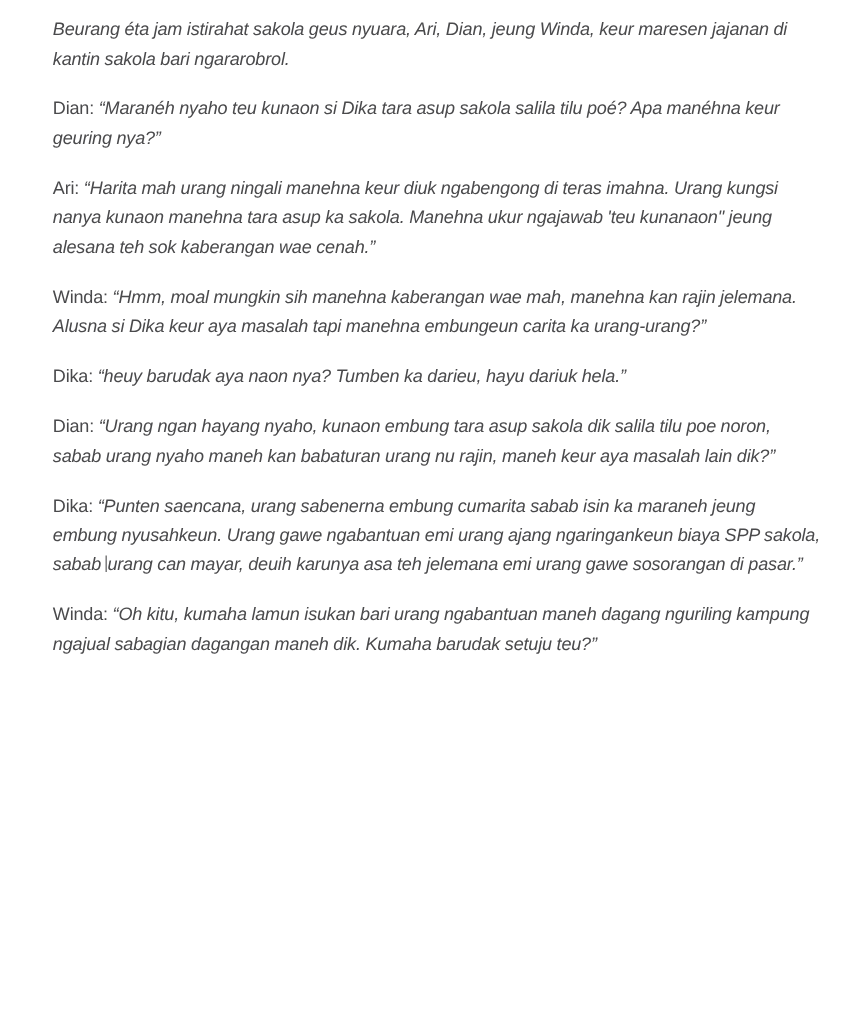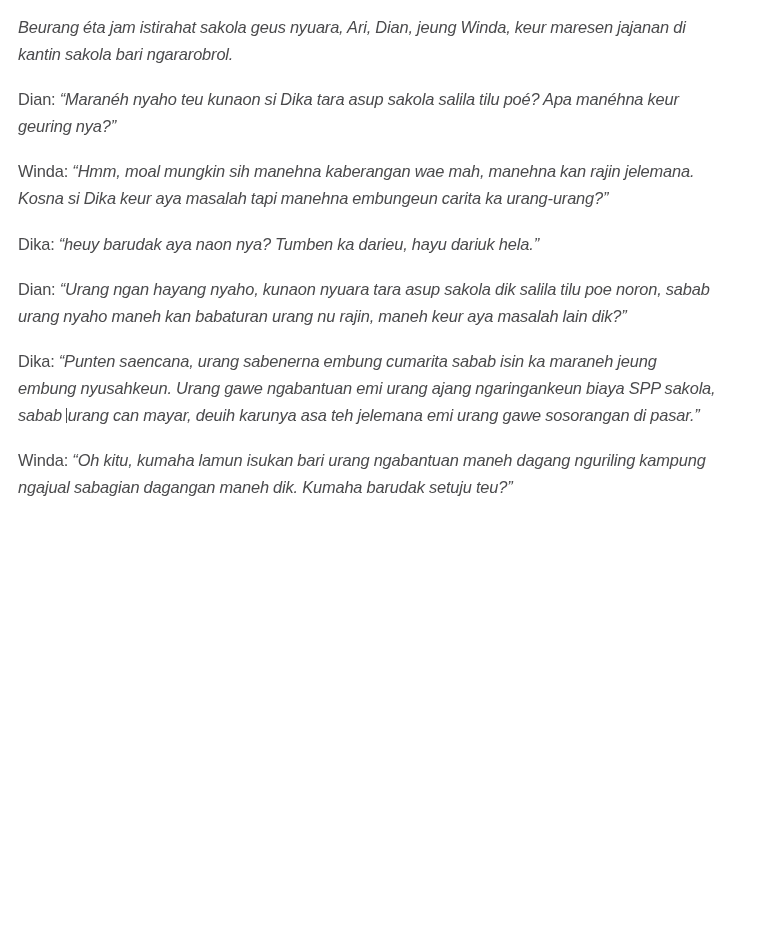--- a/index.html
+++ b/index.html
@@ -15,21 +15,21 @@
     font-family: "Liberation Sans", "DejaVu Sans", sans-serif;
     color: #4a4a4c;
     -webkit-font-smoothing: antialiased;
   }
 
   .page {
     box-sizing: border-box;
     width: 768px;
     height: 936px;
     background: #ffffff;
-    padding: 14px 28px 10px 18px;
+    padding: 14px 28px 10px 48px;
   }
 
   .doc-body {
     width: 700px;
   }
 
   
   .para {
     margin: 0 0 19px 0;
     font-size: 16.4px;
@@ -74,37 +74,41 @@
 
     <p class="para narrative">
       <span>Beurang éta jam istirahat sakola geus nyuara, Ari, Dian, jeung Winda, keur maresen jajanan di kantin sakola bari ngararobrol.</span>
     </p>
 
     <p class="para dialogue">
       <span class="speaker">Dian:</span>
       <span class="speech">“Maranéh nyaho teu kunaon si Dika tara asup sakola salila tilu poé? Apa manéhna keur geuring nya?”</span>
     </p>
 
+    <p class="para dialogue">
+      <span class="speaker">Ari:</span>
+      <span class="speech">“Harita mah urang ningali manehna keur diuk ngabengong di teras imahna. Urang kungsi nanya kunaon manehna tara asup ka sakola. Manehna ukur ngajawab 'teu kunanaon" jeung alesana teh sok kaberangan wae cenah.”</span>
+    </p>
 
     <p class="para dialogue">
       <span class="speaker">Winda:</span>
-      <span class="speech">“Hmm, moal mungkin sih manehna kaberangan wae mah, manehna kan rajin jelemana. Kosna si Dika keur aya masalah tapi manehna embungeun carita ka urang-urang?”</span>
+      <span class="speech">“Hmm, moal mungkin sih manehna kaberangan wae mah, manehna kan rajin jelemana. Alusna si Dika keur aya masalah tapi manehna embungeun carita ka urang-urang?”</span>
     </p>
 
 
 
 
     <p class="para dialogue">
       <span class="speaker">Dika:</span>
       <span class="speech">“heuy barudak aya naon nya? Tumben ka darieu, hayu dariuk hela.”</span>
     </p>
 
     <p class="para dialogue">
       <span class="speaker">Dian:</span>
-      <span class="speech">“Urang ngan hayang nyaho, kunaon nyuara tara asup sakola dik salila tilu poe noron, sabab urang nyaho maneh kan babaturan urang nu rajin, maneh keur aya masalah lain dik?”</span>
+      <span class="speech">“Urang ngan hayang nyaho, kunaon embung tara asup sakola dik salila tilu poe noron, sabab urang nyaho maneh kan babaturan urang nu rajin, maneh keur aya masalah lain dik?”</span>
     </p>
 
 
     <p class="para dialogue">
       <span class="speaker">Dika:</span>
       <span class="speech">“Punten saencana, urang sabenerna embung cumarita sabab isin ka maraneh jeung embung nyusahkeun. Urang gawe ngabantuan emi urang ajang ngaringankeun biaya SPP sakola, sabab </span><span class="caret"></span><span class="speech">urang can mayar, deuih karunya asa teh jelemana emi urang gawe sosorangan di pasar.”</span>
     </p>
 
     <p class="para dialogue">
       <span class="speaker">Winda:</span>

